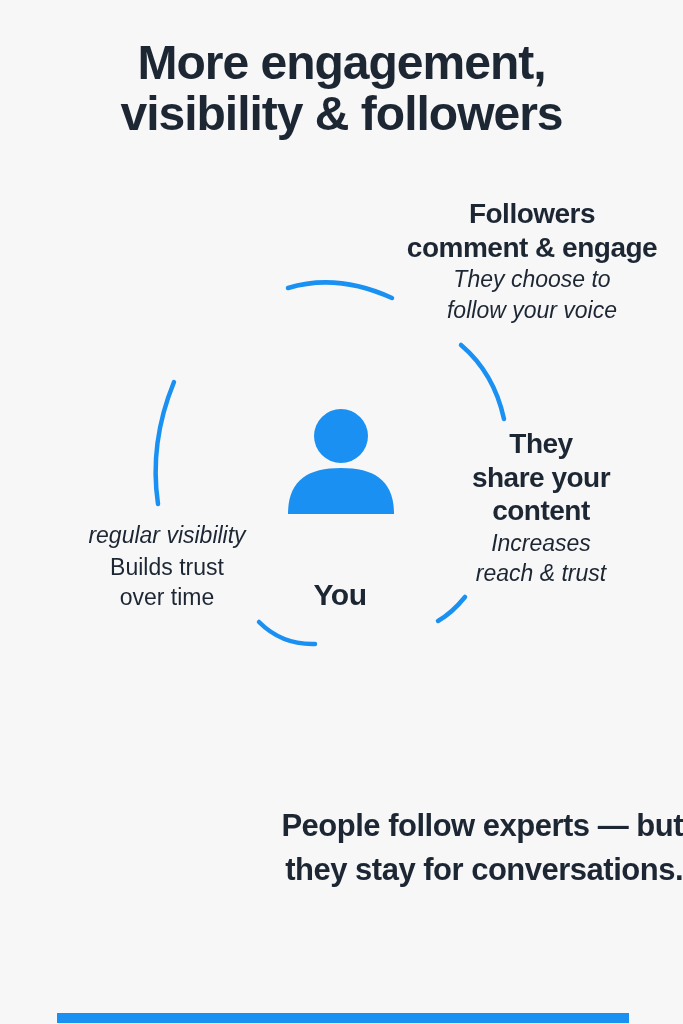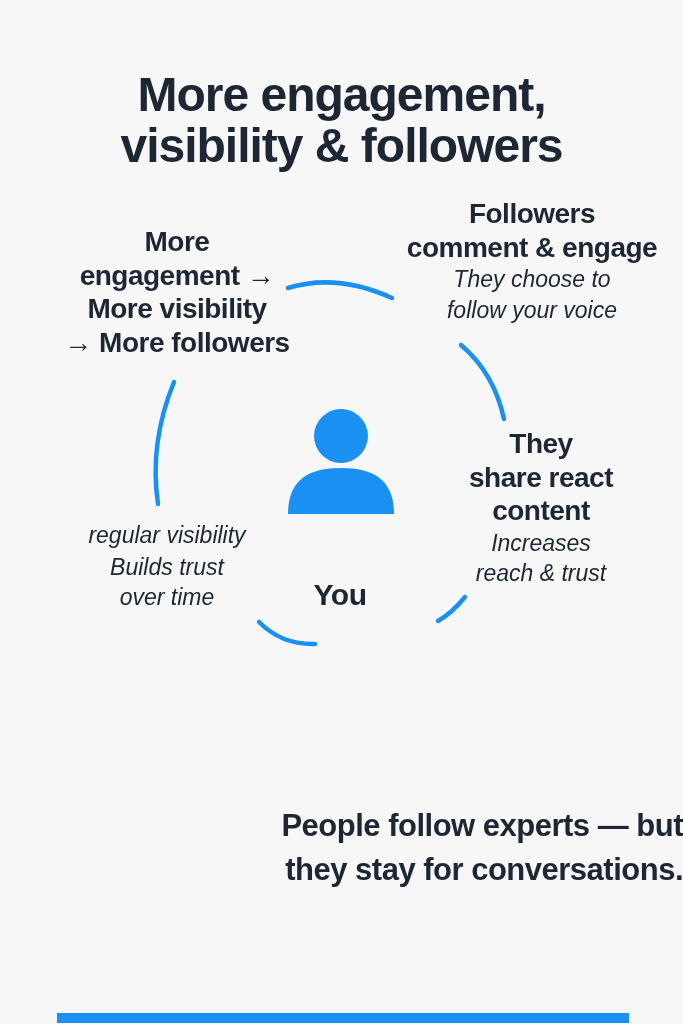--- a/index.html
+++ b/index.html
@@ -17,39 +17,38 @@
     font-family:"Liberation Sans","DejaVu Sans",sans-serif;
     color:var(--text);
     overflow:hidden;
   }
   .pre{white-space:pre-line;}
   .title{
     position:absolute;top:38px;left:0;width:683px;
     text-align:center;
     font-size:48px;font-weight:bold;line-height:1.06;
     letter-spacing:-1px;
-    margin-top:32px;
   }
   .cycle-svg{position:absolute;top:0;left:0;}
   .node{
     position:absolute;
     transform:translateX(-50%);
     text-align:center;
     width:320px;
   }
   .node .heading{
     font-size:28px;font-weight:bold;line-height:1.2;
     letter-spacing:-0.5px;
   }
   .node .heading .suffix{font-weight:normal;font-size:24px;}
   .node .note{
     font-size:23px;font-style:italic;line-height:1.32;
   }
   .node .note2{
-    font-size:23px;font-style:italic;line-height:1.28;
+    font-size:23px;line-height:1.28;
     margin-top:3px;
   }
   .you-label{
     position:absolute;top:530px;left:340px;
     transform:translateX(-50%);
     font-size:30px;font-weight:bold;letter-spacing:-0.5px;margin-top:48px;
   }
   .footer{
     position:absolute;top:804px;left:0;width:683px;
     text-align:right;
@@ -83,37 +82,31 @@
       <path d="M465,597 Q452,613 438,621"></path>
       <path d="M259,622 Q282,645 315,644"></path>
       <path d="M174,382 Q149,443 158,504"></path>
     </g>
     <g fill="#1a91f2">
       <circle cx="341" cy="436" r="27"></circle>
       <path d="M288,514 C288,481 307,468 341,468 C375,468 394,481 394,514 Z"></path>
     </g>
   </svg>
 
-  <div class="node n-growth">
-    <div class="heading pre">More
-engagement →
-More visibility
-→ More followers</div>
-  </div>
 
   <div class="node n-followers">
     <div class="heading pre">Followers
 comment &amp; engage</div>
     <div class="note pre">They choose to
 follow your voice</div>
   </div>
 
   <div class="node n-share">
     <div class="heading pre">They
-share react
+share your
 content</div>
     <div class="note pre">Increases
 reach &amp; trust</div>
   </div>
 
 
   <div class="node n-newsletters">
     <div class="note pre">regular visibility</div>
     <div class="note2 pre">Builds trust
 over time</div>

